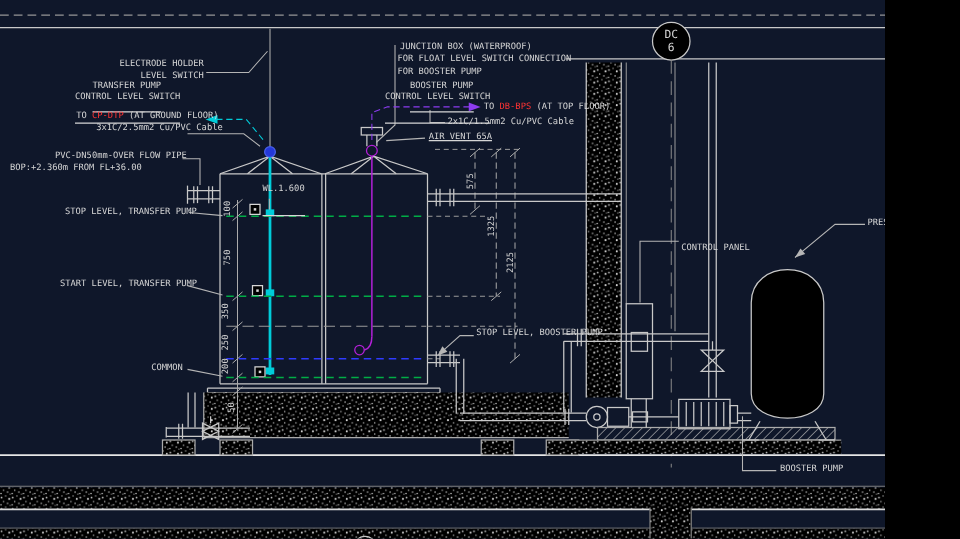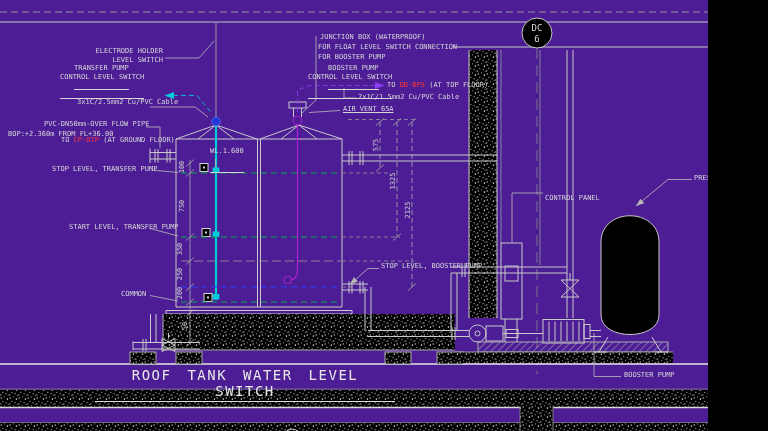--- a/index.html
+++ b/index.html
@@ -1,16 +1,16 @@
 <!DOCTYPE html>
 <html><head>
 <meta charset="utf-8">
 <style>
   html,body{margin:0;padding:0;background:#000;}
-  #viewport{position:relative;width:708px;height:431px;background:#4c1d95;overflow:hidden;
+  #viewport{position:relative;width:708px;height:431px;background:#0f172a;overflow:hidden;
             font-family:"DejaVu Sans Mono",monospace;}
   svg{position:absolute;left:0;top:0;}
   .lbl{position:absolute;font-family:"DejaVu Sans Mono",monospace;font-size:7px;line-height:9px;
        color:#d6d6d6;white-space:pre;z-index:5;}
   .u{border-bottom:1px solid #d6d6d6;padding-bottom:16px;display:inline-block;}
   .r{text-align:right;}
   .red{color:#ff3434;}
   .dim{position:absolute;width:36px;text-align:center;font-family:"DejaVu Sans Mono",monospace;
        font-size:7px;color:#cfcfcf;transform:rotate(-90deg);z-index:5;}
   .bubble-txt{position:absolute;width:22px;text-align:center;font-size:9px;color:#d6d6d6;
@@ -278,28 +278,28 @@
 
 <div class="bubble-txt" style="left:526px;top:23px;">DC</div>
 <div class="bubble-txt" style="left:526px;top:34px;">6</div>
 
 <div class="lbl r" style="left:63px;top:47px;width:100px;">ELECTRODE HOLDER</div>
 <div class="lbl r" style="left:63px;top:56px;width:100px;">LEVEL SWITCH</div>
 
 <div class="lbl" style="left:74px;top:64px;"><span class="u">TRANSFER PUMP</span></div>
 <div class="lbl" style="left:60px;top:73px;"><span class="u">CONTROL LEVEL SWITCH</span></div>
 
-<div class="lbl" style="left:61px;top:88px;margin-top:48px;"><span>TO </span><span class="red">CP-DTP</span><span> (AT GROUND FLOOR)</span></div>
+<div class="lbl" style="left:61px;top:88px;"><span>TO </span><span class="red">CP-DTP</span><span> (AT GROUND FLOOR)</span></div>
 <div class="lbl" style="left:77px;top:98px;">3x1C/2.5mm2 Cu/PVC Cable</div>
 
 <div class="lbl" style="left:18px;top:120px;padding-left:26px;">PVC-DN50mm-OVER FLOW PIPE</div>
 <div class="lbl" style="left:8px;top:130px;">BOP:+2.360m FROM FL+36.00</div>
 
 <div class="lbl" style="left:52px;top:165px;">STOP LEVEL, TRANSFER PUMP</div>
-<div class="lbl" style="left:48px;top:223px;margin-left:21px;">START LEVEL, TRANSFER PUMP</div>
+<div class="lbl" style="left:48px;top:223px;">START LEVEL, TRANSFER PUMP</div>
 <div class="lbl" style="left:121px;top:290px;">COMMON</div>
 
 <div class="lbl" style="left:320px;top:33px;">JUNCTION BOX (WATERPROOF)</div>
 <div class="lbl" style="left:318px;top:43px;">FOR FLOAT LEVEL SWITCH CONNECTION</div>
 <div class="lbl" style="left:318px;top:53px;">FOR BOOSTER PUMP</div>
 
 <div class="lbl" style="left:328px;top:64px;"><span class="u">BOOSTER PUMP</span></div>
 <div class="lbl" style="left:308px;top:73px;"><span class="u">CONTROL LEVEL SWITCH</span></div>
 
 <div class="lbl" style="left:387px;top:81px;"><span>TO </span><span class="red">DB-BPS</span><span> (AT TOP FLOOR)</span></div>
@@ -318,15 +318,14 @@
 <div class="dim" style="left:164px;top:163px;">100</div>
 <div class="dim" style="left:164px;top:202px;">750</div>
 <div class="dim" style="left:162px;top:245px;">350</div>
 <div class="dim" style="left:162px;top:270px;">250</div>
 <div class="dim" style="left:162px;top:289px;">200</div>
 <div class="dim" style="left:167px;top:322px;">50</div>
 <div class="dim" style="left:358px;top:141px;">575</div>
 <div class="dim" style="left:375px;top:177px;">1325</div>
 <div class="dim" style="left:390px;top:206px;">2125</div>
 
-<div id="title">ROOF TANK WATER LEVEL SWITCH</div>
 
 </div>
 
 </body></html>

